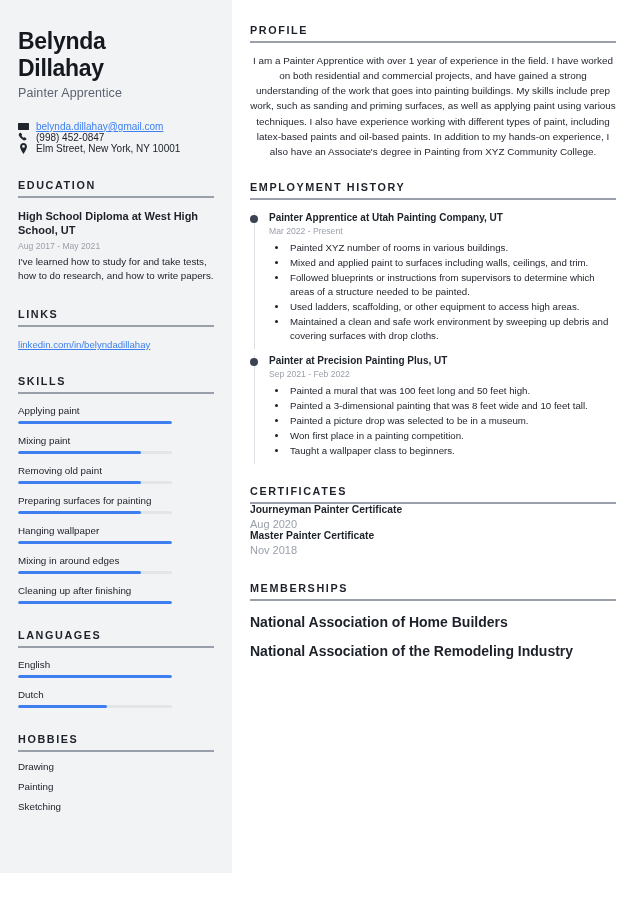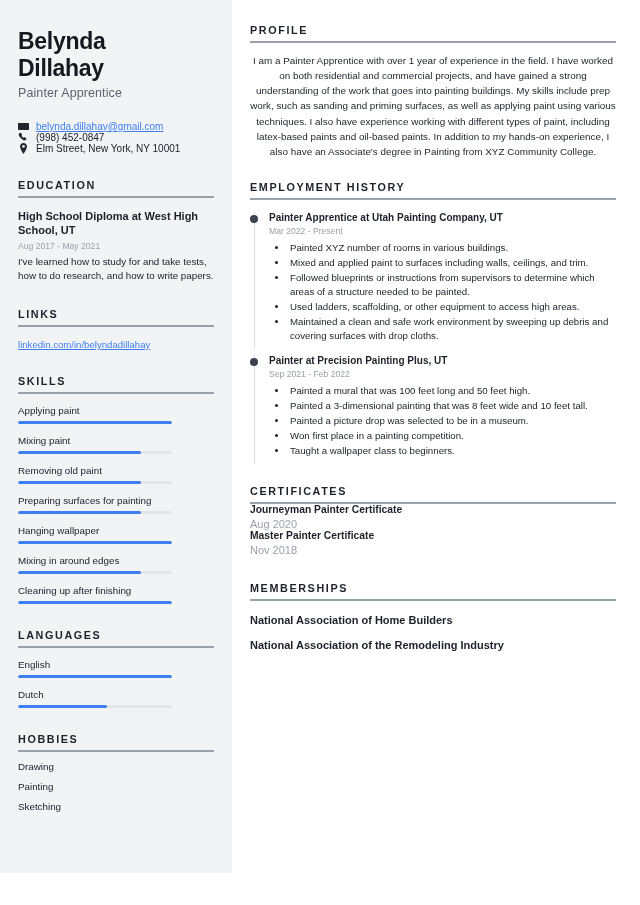--- a/index.html
+++ b/index.html
@@ -90,21 +90,21 @@
   .job-bullets { margin-top: 5px; padding-left: 19px; }
   .job-bullets li {
     font-size: 9.7px; color: #1d2129; line-height: 1.44;
     margin-bottom: 1px; padding-left: 2px;
   }
 
   .cert { }
   .cert-name { font-size: 10.3px; font-weight: bold; color: #1d2129; }
   .cert-date { font-size: 11px; color: #9aa0aa; margin-top: 3px; }
 
-  .member { font-size: 11px; font-weight: bold; color: #1d2129; margin-top: 13px; }
+  .member { font-size: 14px; font-weight: bold; color: #1d2129; margin-top: 13px; }
 
   .s-emp { margin-top: 22px; }
   .s-cert { margin-top: 27px; }
   .s-mem { margin-top: 26px; }
 </style>
 </head>
 <body>
 
 <div class="page">
 

